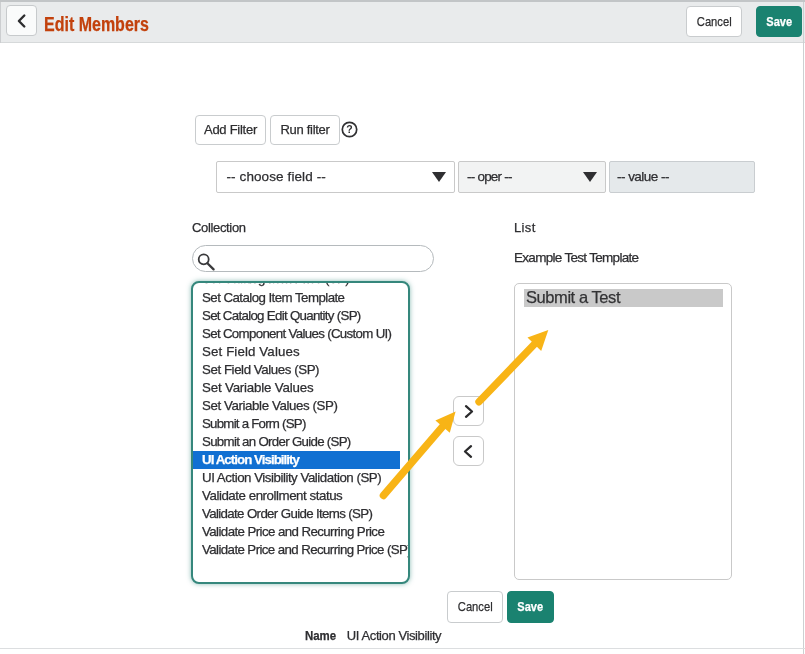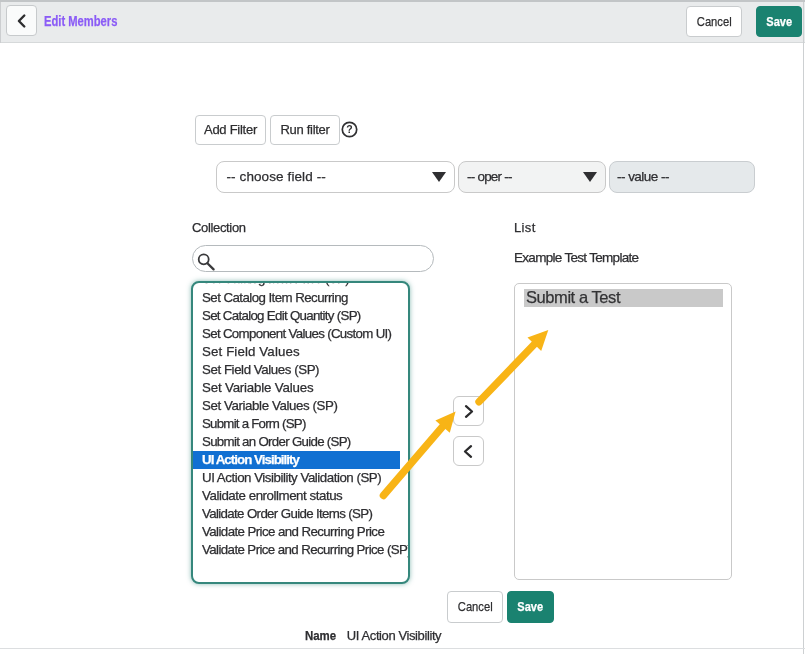--- a/index.html
+++ b/index.html
@@ -23,22 +23,22 @@
     border-bottom:1px solid #d6d9da;
   }
   .backbtn {
     left:6px; top:5px; width:31px; height:31px;
     background:#fafbfb;
     border:1px solid #c7cacc;
     border-radius:4px;
   }
   .hdr-title {
     left:44px; top:13px;
-    font-size:14px; font-weight:bold;
-    color:#8b5cf6;
+    font-size:20px; font-weight:bold;
+    color:#c2410c;
   }
   .hdr-title .sx { transform:scaleX(0.80); transform-origin:0 0; }
   .btn {
     border:1px solid #c9ccce;
     border-radius:4px;
     background:#ffffff;
     color:#2e2e30;
     font-size:13px;
     text-align:center;
   }
@@ -57,21 +57,21 @@
   .left-line { left:0; top:2px; width:1px; height:41px; background:#ccced0; }
 
   
   .addfilter { left:195px; top:115px; width:71px; height:30px; line-height:28px; letter-spacing:-0.26px; }
   .runfilter { left:270px; top:115px; width:70px; height:30px; line-height:28px; letter-spacing:-0.3px; }
 
   
   .sel {
     top:161px; height:32px;
     border:1px solid #c9c9c9;
-    border-radius:8px;
+    border-radius:2px;
     background:#fff;
     font-size:13.5px;
     line-height:30px;
     color:#2e2e31;
   }
   .sel-field { left:216px; width:239px; padding-left:9.5px; letter-spacing:0.1px; }
   .sel-oper  { left:458px; width:148px; padding-left:8px; letter-spacing:-0.78px; background:#f2f3f3; border-color:#c9c9c9; }
   .inp-value { left:609px; width:146px; padding-left:7px; letter-spacing:-0.53px; background:#e5e9eb; border-color:#c9cdd0; }
   .tri {
     width:0; height:0;
@@ -192,21 +192,21 @@
 <div class="abs lbl lbl-example">Example Test Template</div>
 
 <div class="abs search"></div>
 <svg class="abs overlay" style="left:196px; top:251px;" width="22" height="22" viewBox="0 0 22 22">
   <circle cx="7.7" cy="8.3" r="5" fill="none" stroke="#3a3a3c" stroke-width="1.8"></circle>
   <path d="M11.4 12.2 L17.6 18.4" stroke="#3a3a3c" stroke-width="2.3" stroke-linecap="round"></path>
 </svg>
 
 <div class="abs leftbox">
   <div class="row first" style="letter-spacing:-0.6px"><span>Set Catalog Item Price (SP)</span></div>
-  <div class="row" style="letter-spacing:-0.56px">Set Catalog Item Recurring</div>
+  <div class="row" style="letter-spacing:-0.56px">Set Catalog Item Template</div>
   <div class="row" style="letter-spacing:-0.70px">Set Catalog Edit Quantity (SP)</div>
   <div class="row" style="letter-spacing:-0.68px">Set Component Values (Custom UI)</div>
   <div class="row" style="letter-spacing:0.12px">Set Field Values</div>
   <div class="row" style="letter-spacing:-0.43px">Set Field Values (SP)</div>
   <div class="row" style="letter-spacing:-0.18px">Set Variable Values</div>
   <div class="row" style="letter-spacing:-0.40px">Set Variable Values (SP)</div>
   <div class="row" style="letter-spacing:-0.77px">Submit a Form (SP)</div>
   <div class="row" style="letter-spacing:-0.71px">Submit an Order Guide (SP)</div>
   <div class="row sel-blue" style="letter-spacing:-0.95px">UI Action Visibility</div>
   <div class="row" style="letter-spacing:-0.47px">UI Action Visibility Validation (SP)</div>

